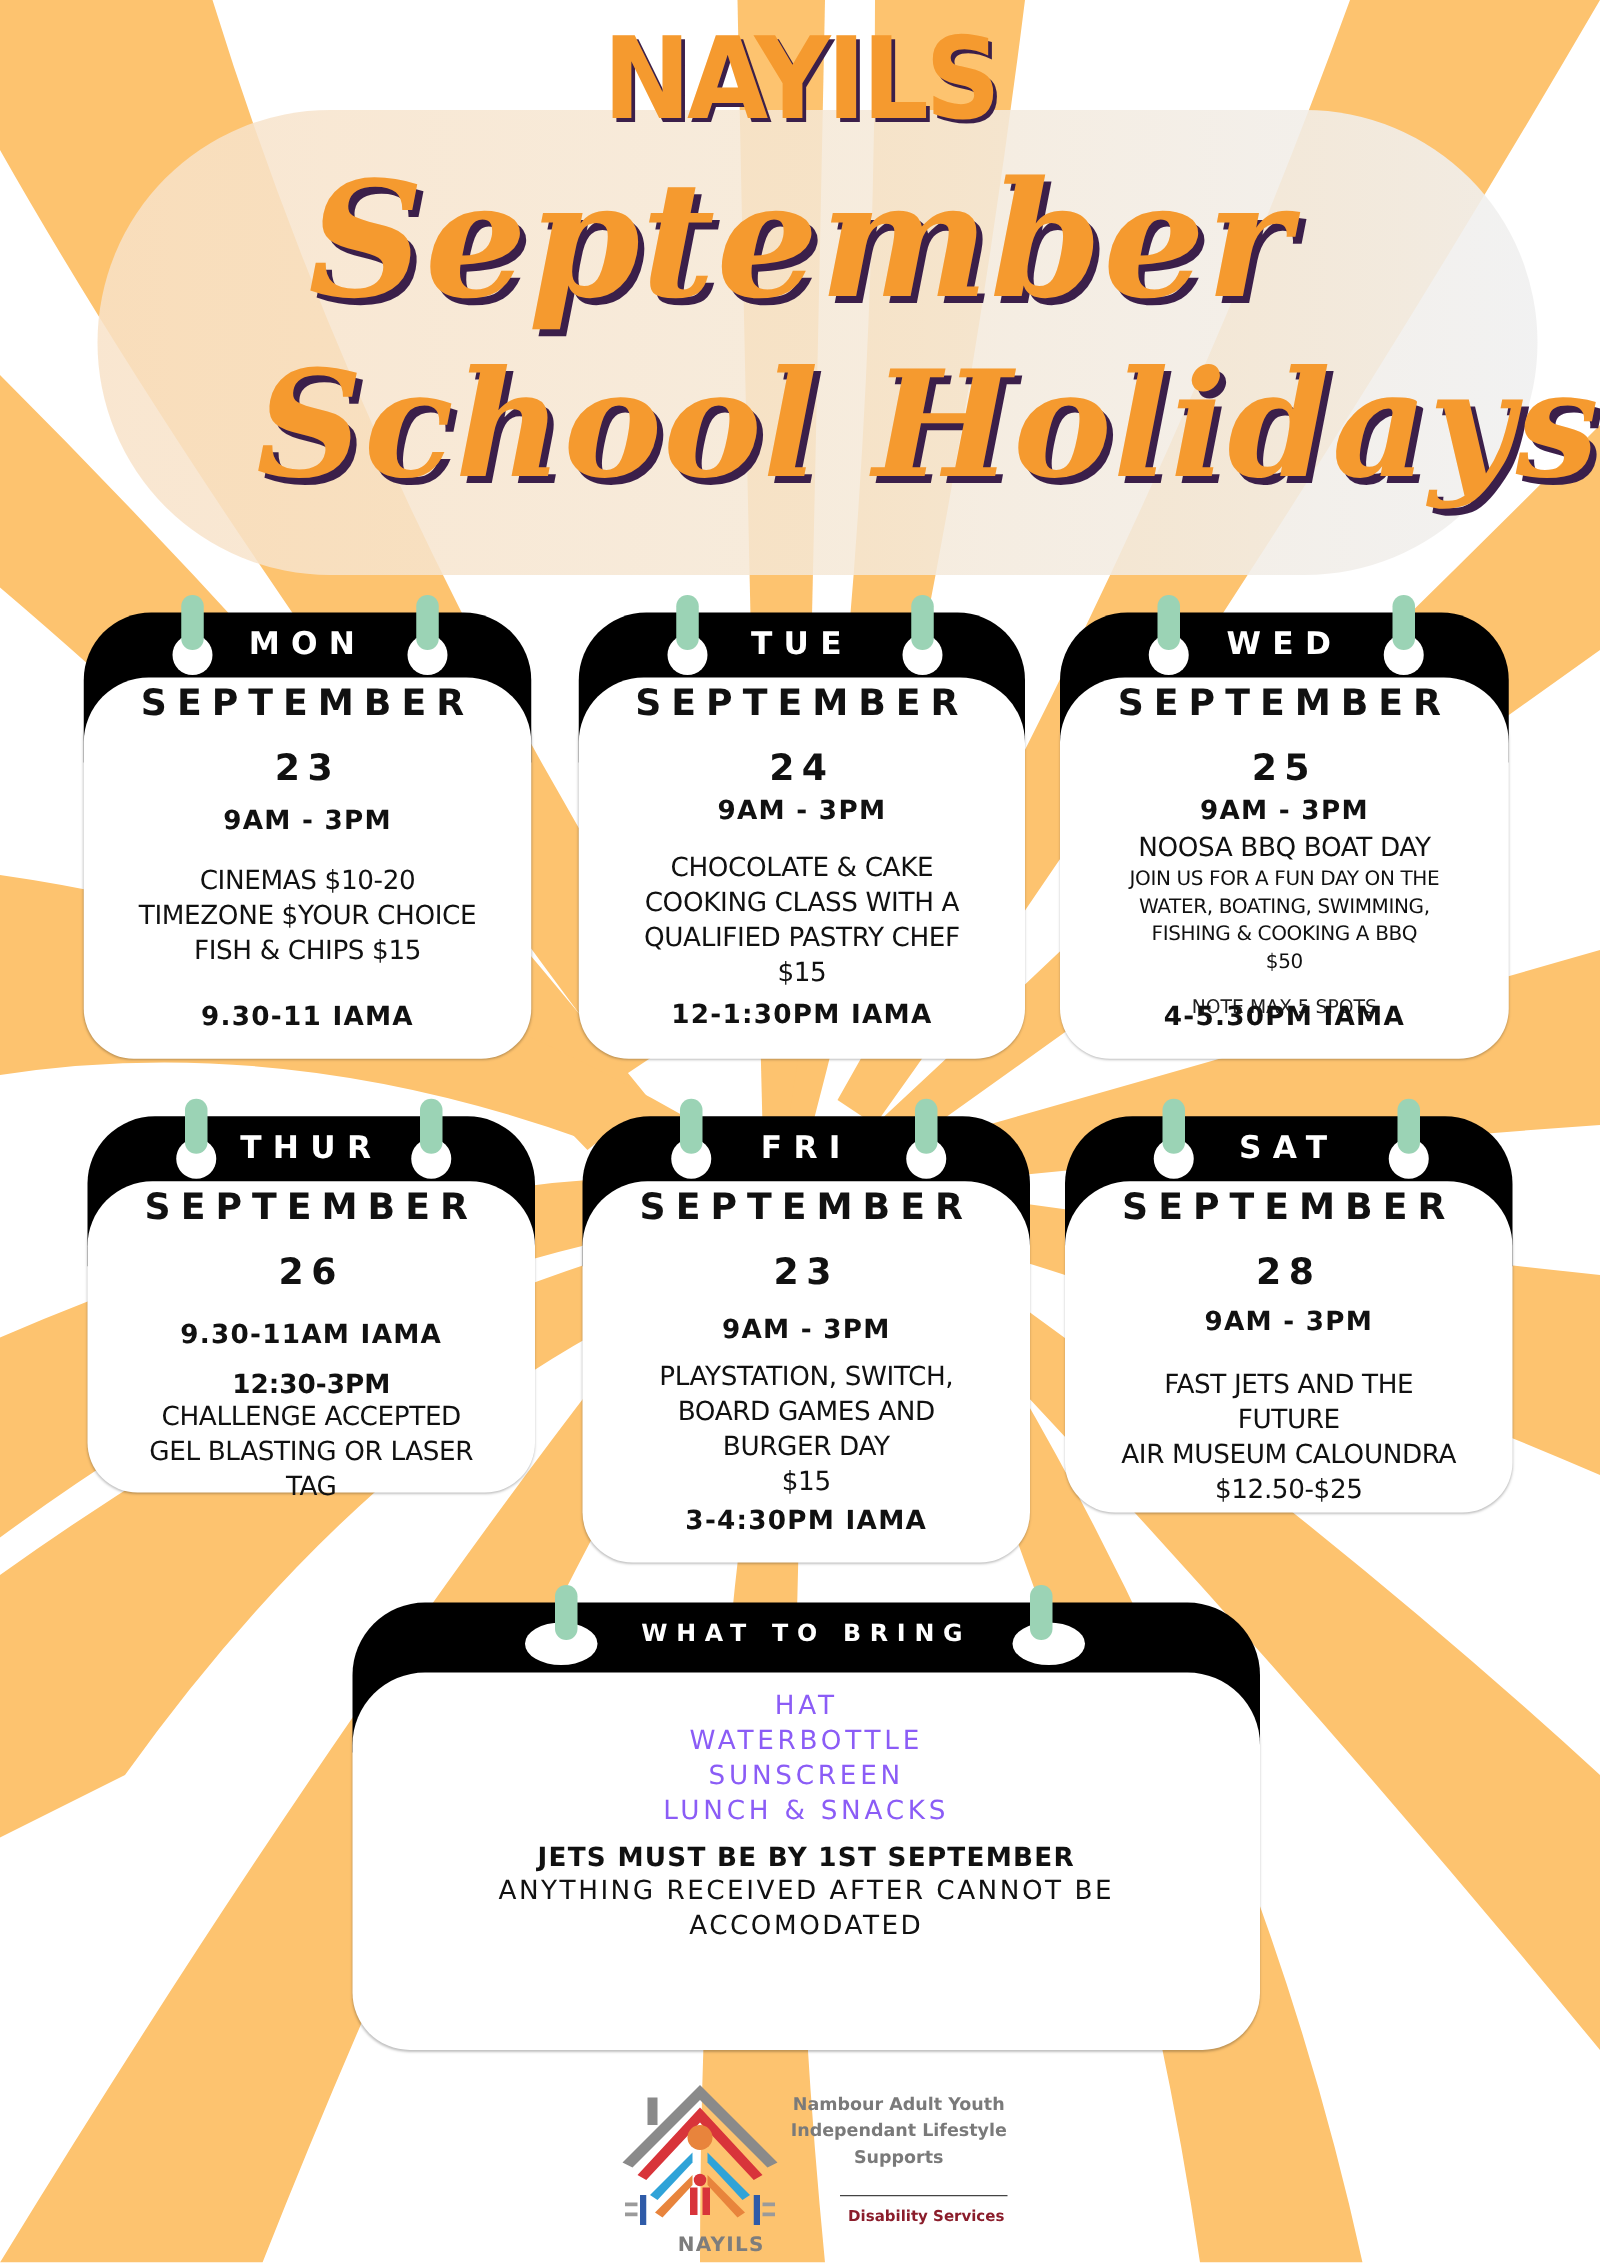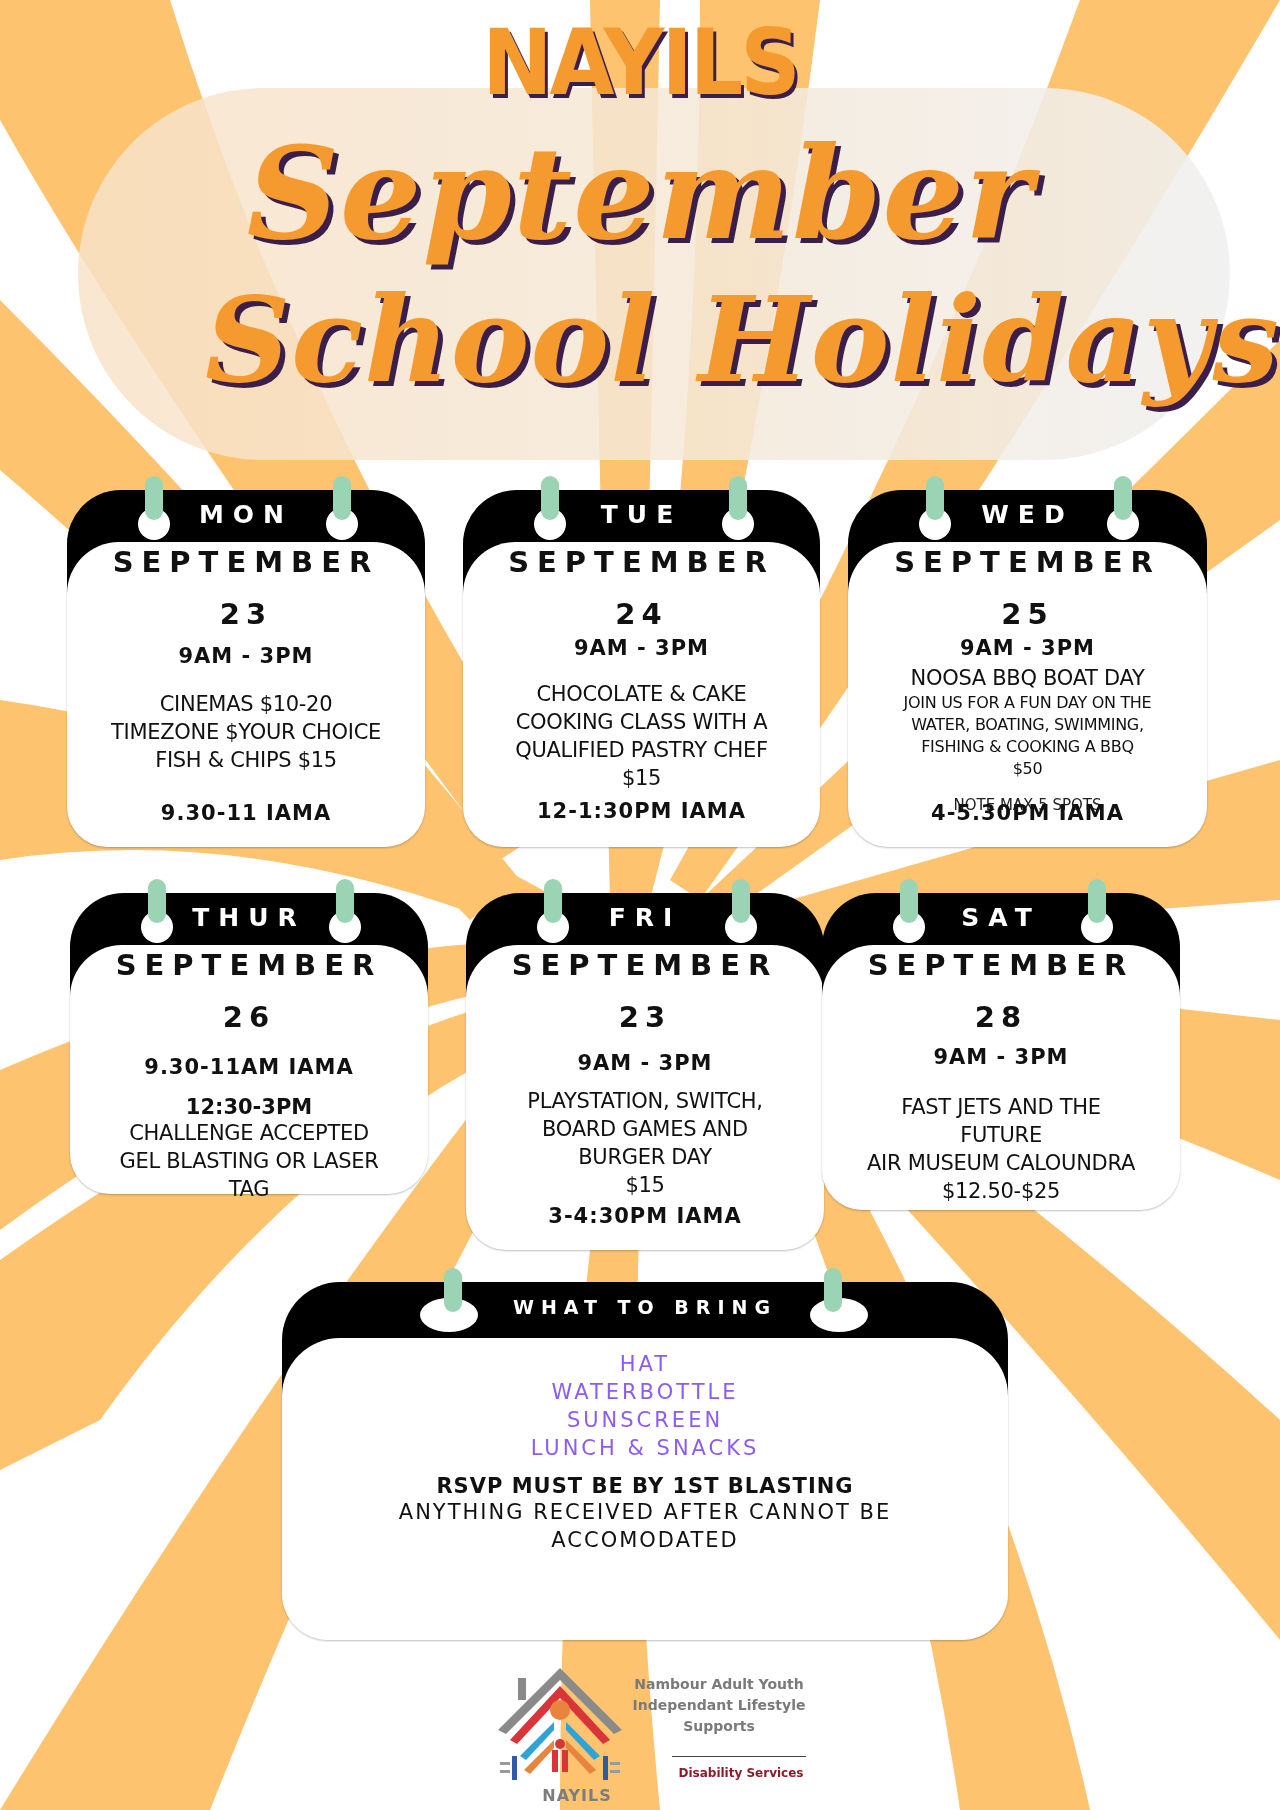--- a/index.html
+++ b/index.html
@@ -175,21 +175,21 @@
       <div style="margin-top:12px;">
         <div class="desc">PLAYSTATION, SWITCH,</div>
         <div class="desc">BOARD GAMES AND</div>
         <div class="desc">BURGER DAY</div>
         <div class="desc">$15</div>
       </div>
       <div class="foot" style="bottom:22px;">3-4:30PM IAMA</div>
     </div>
   </div>
 
-  <div class="cal" style="left:822px; top:893px; width:358px; height:317px;">
+  <div class="cal" style="left:852px; top:893px; width:358px; height:317px;">
     <div class="head"></div>
     <div class="ring" style="left:71px;"></div>
     <div class="clip" style="left:78px;"></div>
     <div class="ring" style="left:259px;"></div>
     <div class="clip" style="left:266px;"></div>
     <div class="dayname">SAT</div>
     <div class="body">
       <div class="month">SEPTEMBER</div>
       <div class="date">28</div>
       <div class="time" style="margin-top:12px;">9AM - 3PM</div>
@@ -209,21 +209,21 @@
     <div class="ring" style="left:528px;"></div>
     <div class="clip" style="left:542px;"></div>
     <div class="dayname">WHAT TO BRING</div>
     <div class="body">
       <div style="margin-top:12px;">
         <div class="item">HAT</div>
         <div class="item">WATERBOTTLE</div>
         <div class="item">SUNSCREEN</div>
         <div class="item">LUNCH &amp; SNACKS</div>
       </div>
-      <div class="rsvp">RSVP MUST BE BY 1ST BLASTING</div>
+      <div class="rsvp">JETS MUST BE BY 1ST SEPTEMBER</div>
       <div class="rsvp-note">ANYTHING RECEIVED AFTER CANNOT BE</div>
       <div class="rsvp-note">ACCOMODATED</div>
     </div>
   </div>
 
   <div class="logo">
     <svg width="140" height="130" viewBox="0 0 140 130" style="position:absolute; left:4px; top:0;">
       <polygon points="8,70 70,8 132,70 124,74 70,20 16,74" fill="#8a8a8a"></polygon>
       <rect x="28" y="18" width="8" height="22" fill="#8a8a8a"></rect>
       <polygon points="20,80 70,26 120,80 113,84 70,38 27,84" fill="#d8343a"></polygon>

